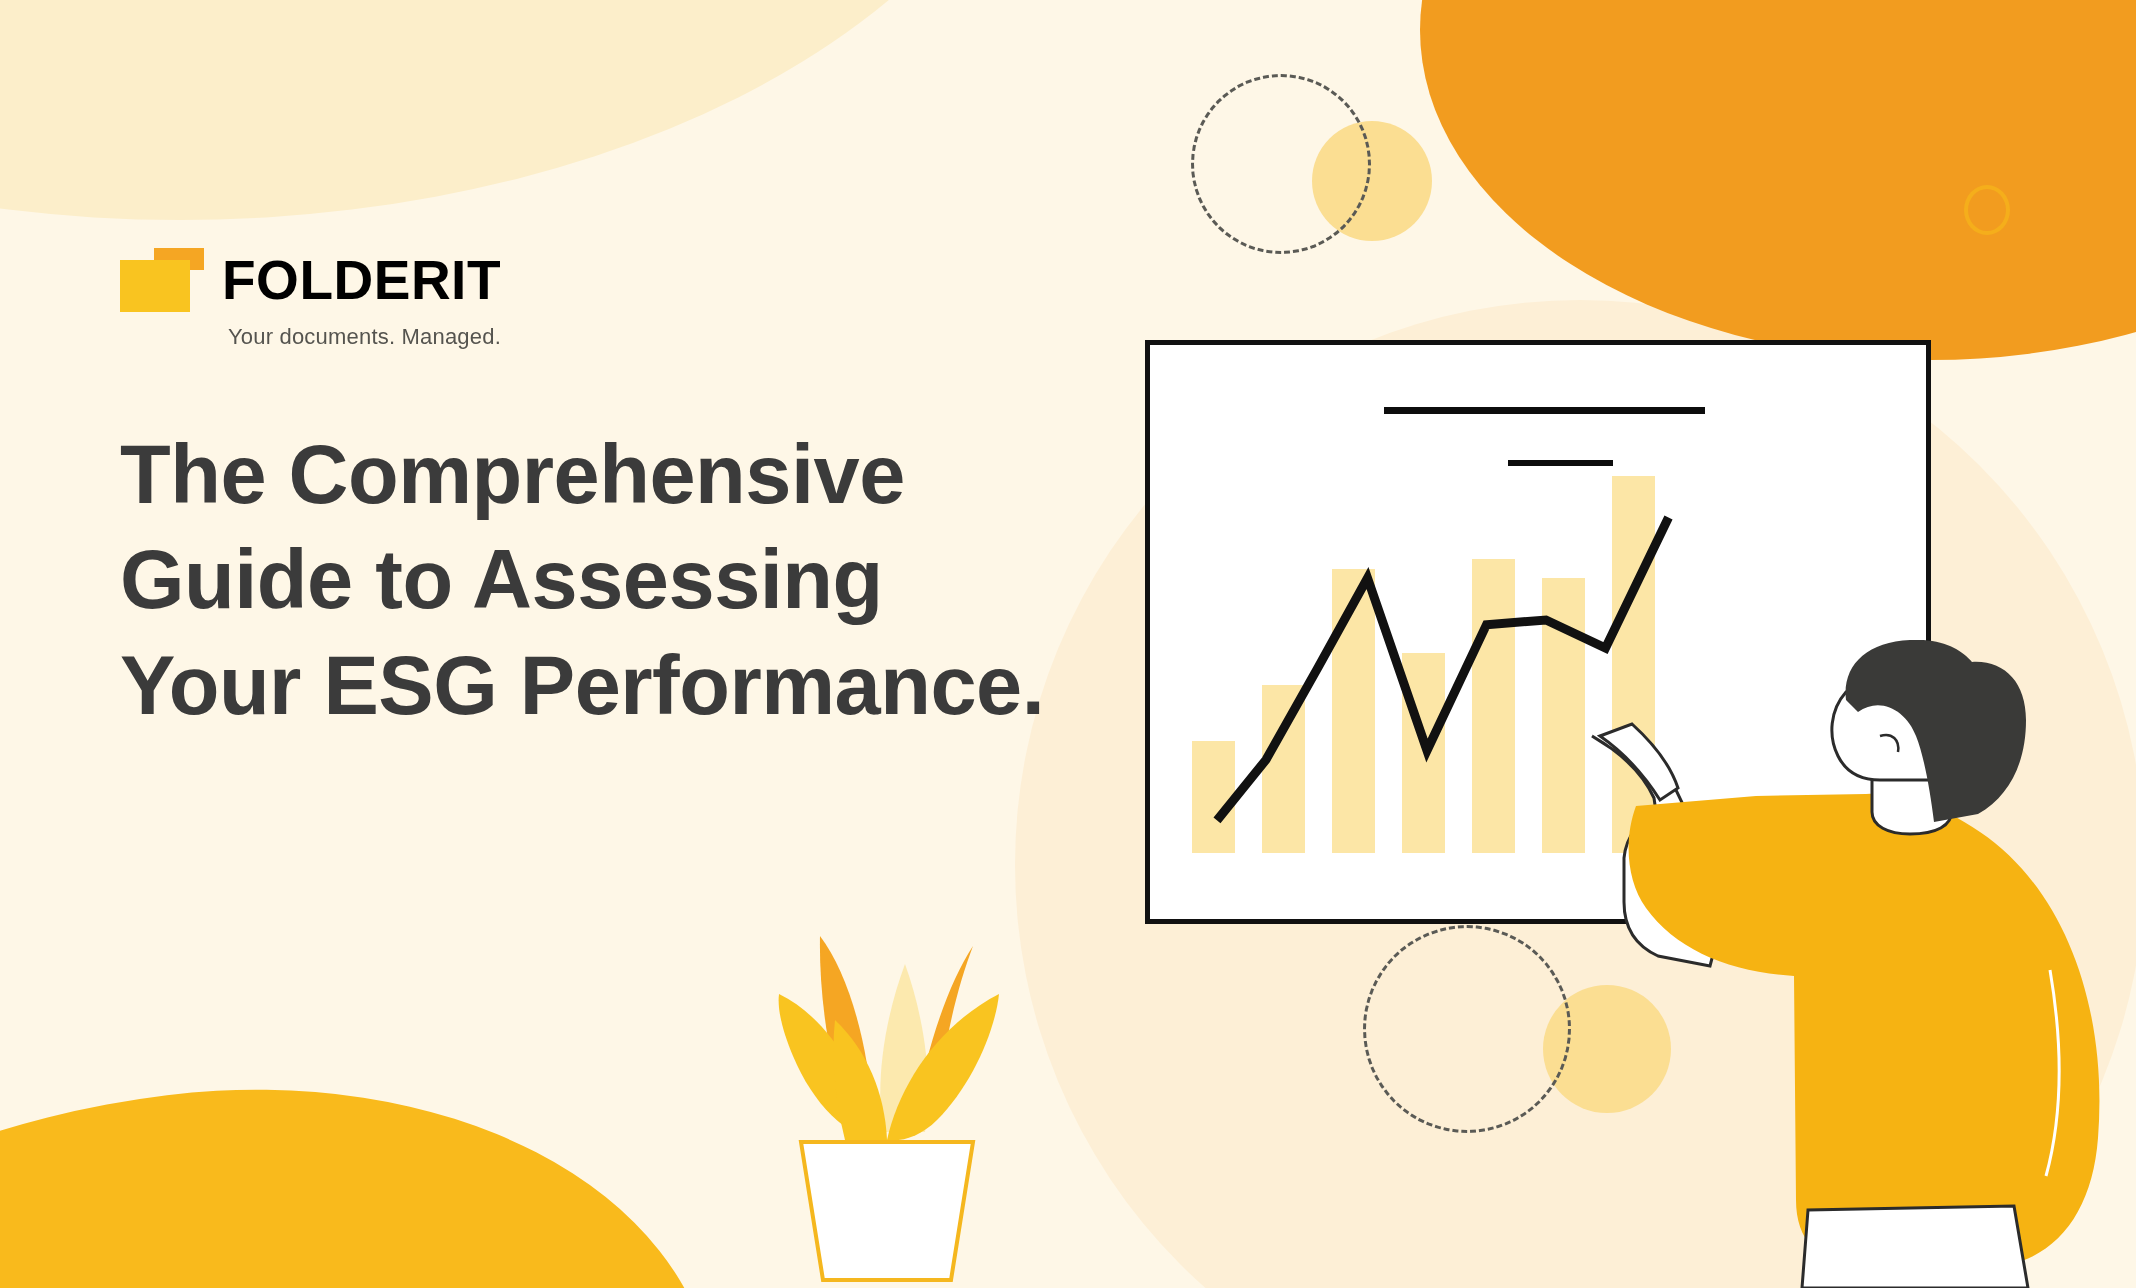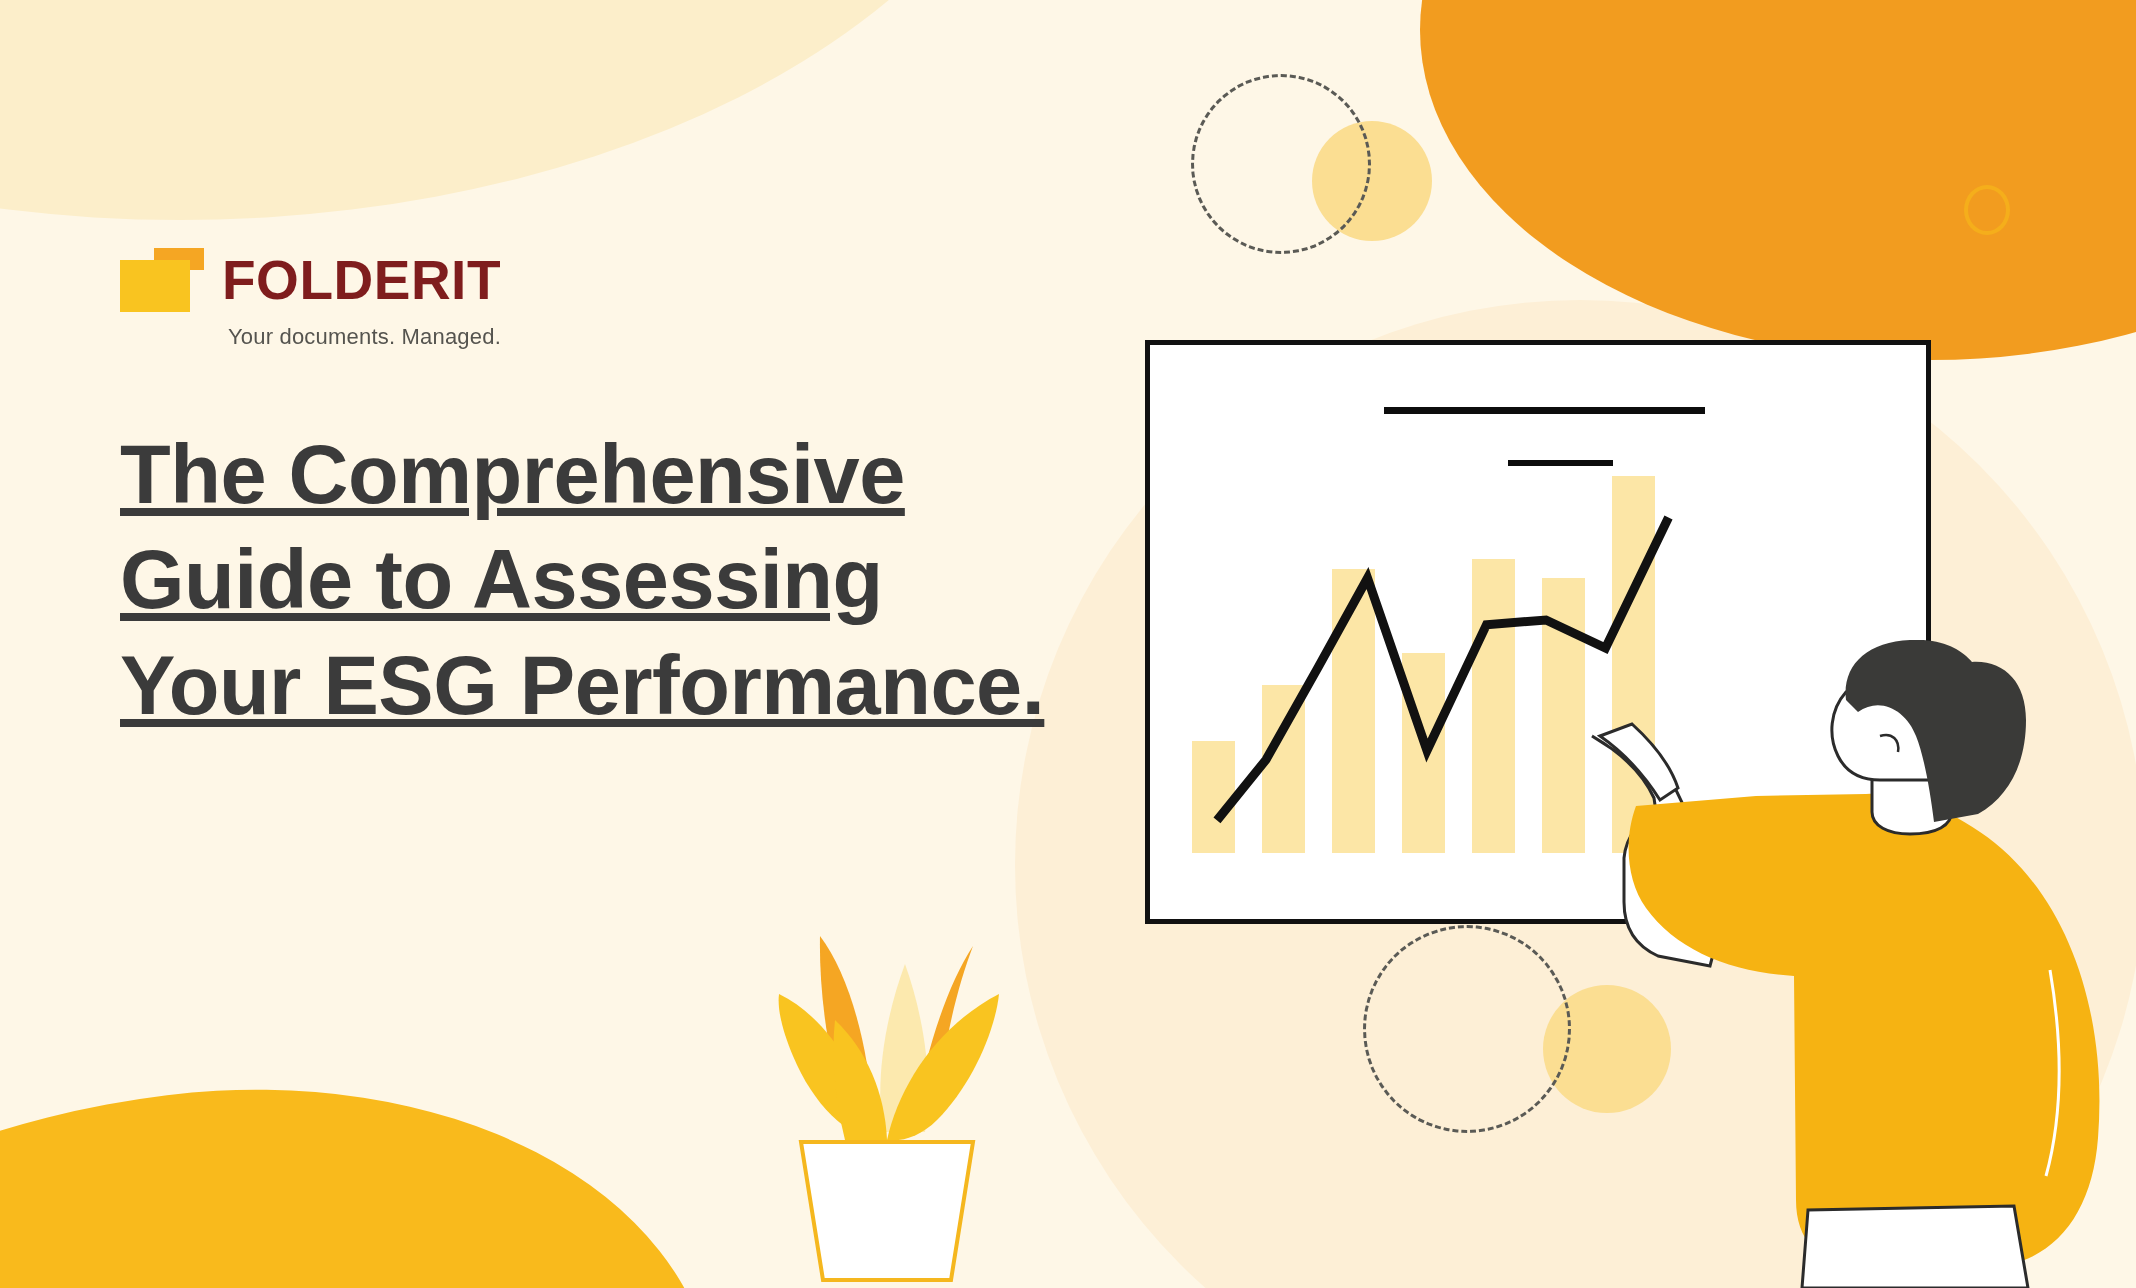--- a/index.html
+++ b/index.html
@@ -86,21 +86,21 @@
   }
   .folder-icon .body {
     position:absolute; left:0; bottom:0;
     width:70px; height:52px;
     background:#F9C420;
   }
   .logo-word {
     font-size:55px;
     font-weight:700;
     letter-spacing:0.5px;
-    color:#7f1d1d;
+    color:#000000;
     line-height:1;
   }
   .logo-tagline {
     margin-top:12px;
     margin-left:4px;
     font-size:22px;
     color:#55544F;
     letter-spacing:0.2px;
     text-align:right;
   }
@@ -109,21 +109,21 @@
   .headline {
     position:absolute;
     left:120px; top:422px;
     width:1000px;
     font-size:83px;
     font-weight:700;
     line-height:1.27;
     color:#3B3B3B;
     letter-spacing:-0.5px;
   }
-  .headline .ln { display:block; white-space:nowrap;text-decoration:underline; }
+  .headline .ln { display:block; white-space:nowrap; }
 
   
   .whiteboard {
     position:absolute;
     left:1145px; top:340px;
     width:786px; height:584px;
     background:#FFFFFF;
     border:5px solid #111111;
   }
   .wb-inner { position:absolute; inset:0; }

